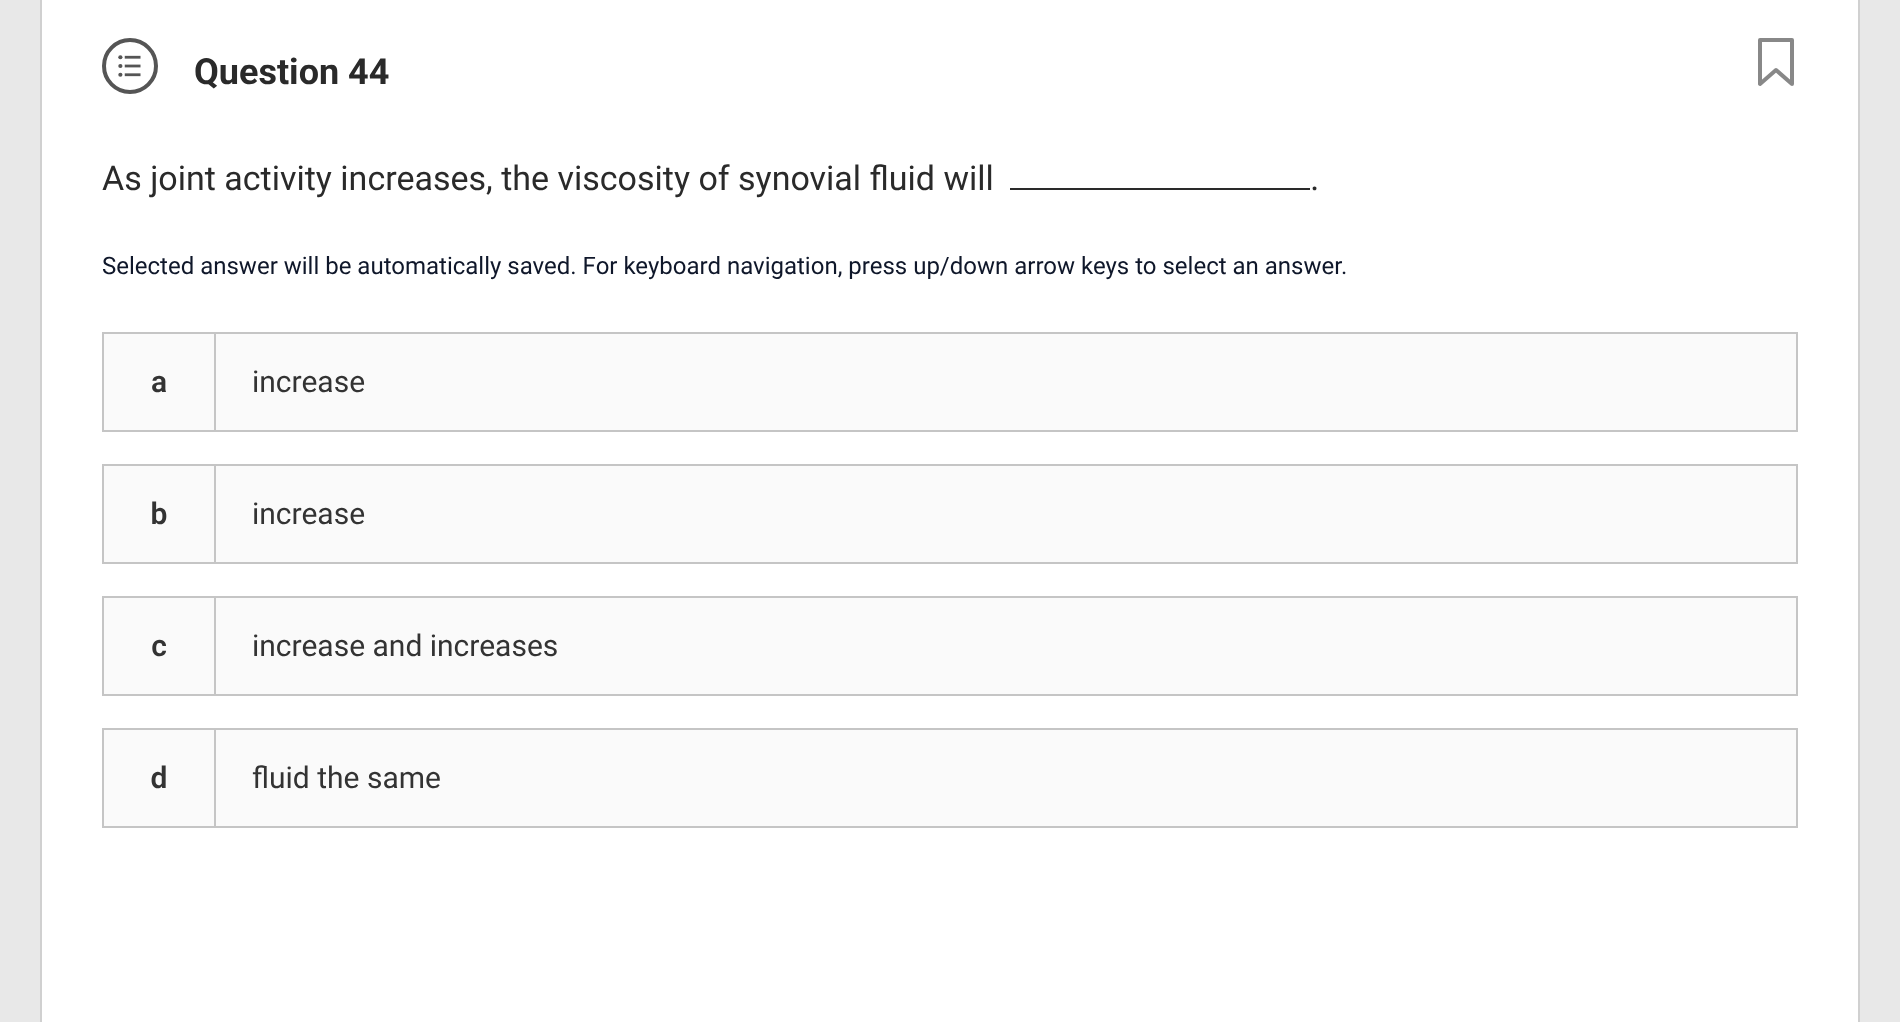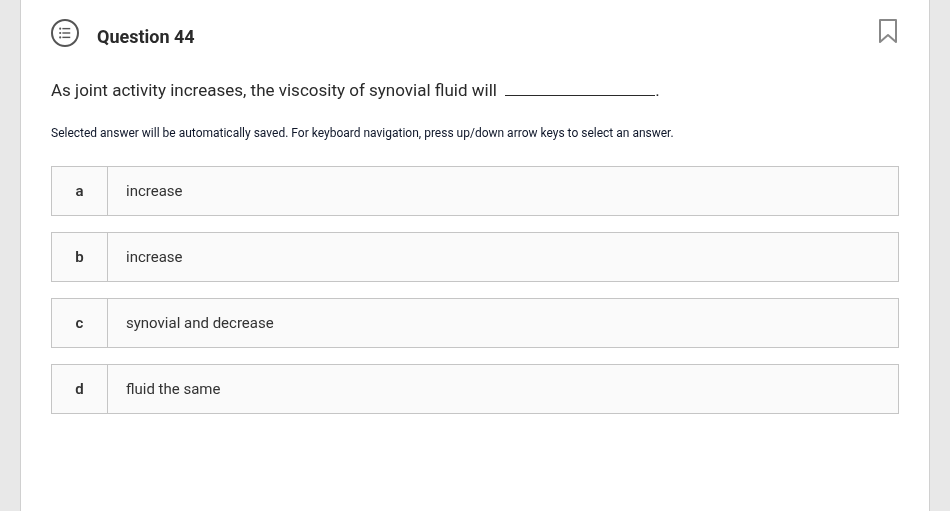--- a/index.html
+++ b/index.html
@@ -141,20 +141,20 @@
     <div class="option-row">
       <div class="option-letter">a</div>
       <div class="option-text">increase</div>
     </div>
     <div class="option-row">
       <div class="option-letter">b</div>
       <div class="option-text">increase</div>
     </div>
     <div class="option-row">
       <div class="option-letter">c</div>
-      <div class="option-text">synovial and decrease</div>
+      <div class="option-text">increase and increases</div>
     </div>
     <div class="option-row">
       <div class="option-letter">d</div>
       <div class="option-text">fluid the same</div>
     </div>
   </div>
 </div>
 
 </body></html>

